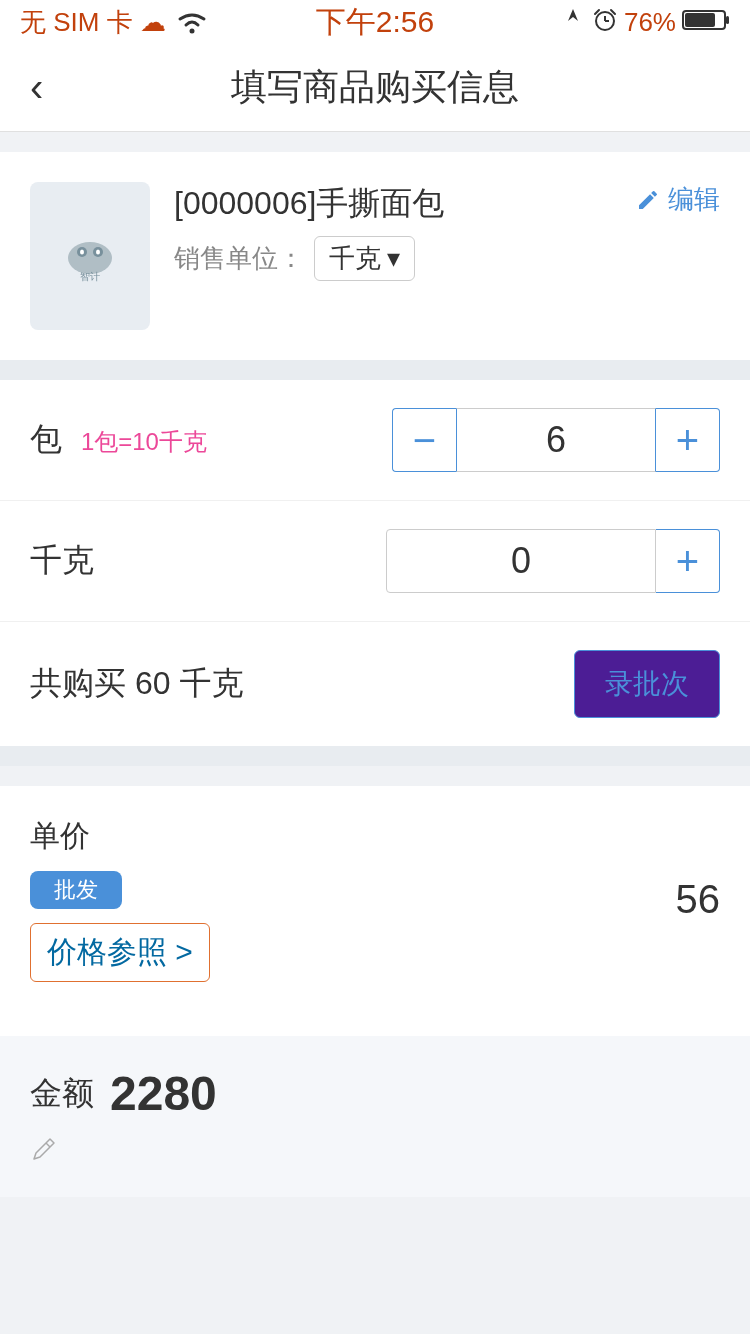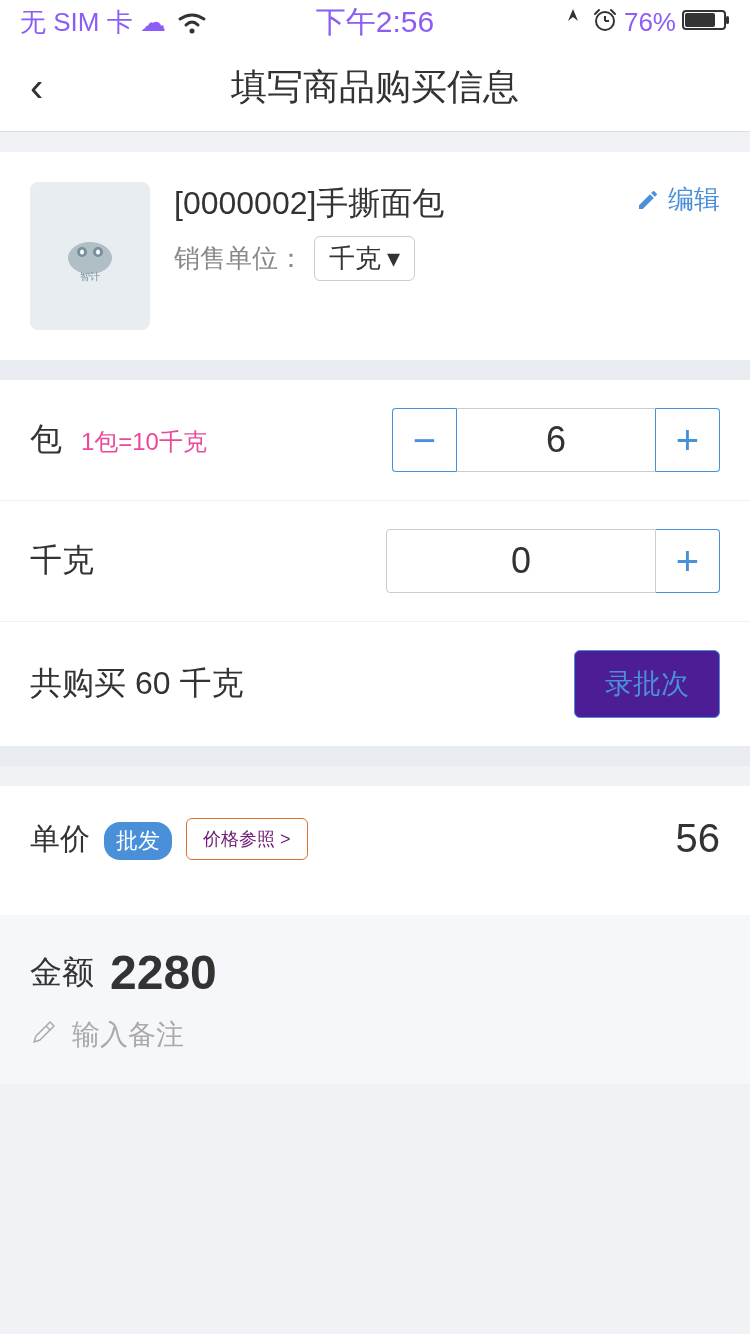--- a/index.html
+++ b/index.html
@@ -16,21 +16,21 @@
     
     .status-bar {
       width: 100%;
       height: 44px;
       background: #fff;
       display: flex;
       align-items: center;
       justify-content: space-between;
       padding: 0 20px;
       font-size: 28px;
-      color: #8b5cf6;
+      color: #c2410c;
     }
     .status-left { display: flex; align-items: center; gap: 8px; font-size: 26px; }
     .status-center { font-size: 30px; font-weight: 500; position: absolute; left: 50%; transform: translateX(-50%); text-align: center; }
     .status-right { display: flex; align-items: flex-start; gap: 6px; font-size: 26px; }
 
     
     .nav-bar {
       width: 100%;
       height: 88px;
       background: #fff;
@@ -208,38 +208,39 @@
       padding: 30px;
     }
     .price-row {
       display: flex;
       align-items: center;
       justify-content: space-between;
       margin-bottom: 24px;
     }
     .price-left {
       display: flex;
-      align-items: flex-end;
+      align-items: flex-start;
       gap: 14px;
+      flex-direction: column;
     }
     .price-label { font-size: 30px; color: #333; }
     .batch-tag {
       background: #4a90d9;
       color: #fff;
       font-size: 22px;
-      padding: 4px 12px;
-      border-radius: 16px;
+      padding: 4px 24px;
+      border-radius: 8px;
     }
     .price-ref-btn {
       border: 1.5px solid #e07030;
-      color: #701a75;
+      color: #0369a1;
       background: #fff;
       padding: 8px 16px;
       border-radius: 6px;
-      font-size: 18px;
+      font-size: 30px;
       display: flex;
       align-items: center;
       gap: 6px;
       cursor: pointer;
     }
     .price-value { font-size: 40px; color: #333; font-weight: 500; }
 
     
     .amount-section {
       background: #f5f7fa;
@@ -324,21 +325,21 @@
           <ellipse cx="30" cy="32" rx="22" ry="16" fill="#b0bec5"></ellipse>
           <circle cx="22" cy="26" r="5" fill="#78909c"></circle>
           <circle cx="38" cy="26" r="5" fill="#78909c"></circle>
           <ellipse cx="22" cy="26" rx="2" ry="2.5" fill="#fff"></ellipse>
           <ellipse cx="38" cy="26" rx="2" ry="2.5" fill="#fff"></ellipse>
           <text x="30" y="54" text-anchor="middle" fill="#78909c" font-size="10">智计</text>
         </svg>
       </div>
       <div class="product-info">
         <div style="display:flex;justify-content:space-between;align-items:flex-start;">
-          <span class="product-name">[0000002]手撕面包</span>
+          <span class="product-name">[0000006]手撕面包</span>
           <span class="edit-btn">
             <svg width="24" height="24" viewBox="0 0 24 24">
                 <path d="M3 17.25V21h3.75L17.81 9.94l-3.75-3.75L3 17.25zm17.71-10.21a1 1 0 000-1.41l-2.34-2.34a1 1 0 00-1.41 0l-1.83 1.83 3.75 3.75 1.83-1.83z" fill="#4a90d9"></path>
               </svg>
             <span>编辑</span>
           </span>
         </div>
         <div class="product-unit">
           <span>销售单位：</span>
           <div class="unit-select">
@@ -397,20 +398,19 @@
     <div class="amount-section">
       <div class="amount-row">
         <span class="amount-label">金额</span>
         <span class="amount-value">2280</span>
       </div>
       <div class="note-row">
         <svg width="30" height="30" viewBox="0 0 30 30">
           <path d="M4 22l2-6L20 2l4 4L10 20 4 22z" stroke="#aaa" stroke-width="1.5" fill="none" stroke-linejoin="round"></path>
           <line x1="16" y1="6" x2="20" y2="10" stroke="#aaa" stroke-width="1.5"></line>
         </svg>
-        <span>输入备注</span>
       </div>
     </div>
 
     <div class="spacer"></div>
   </div>
 
 </div>
 
 </body></html>

